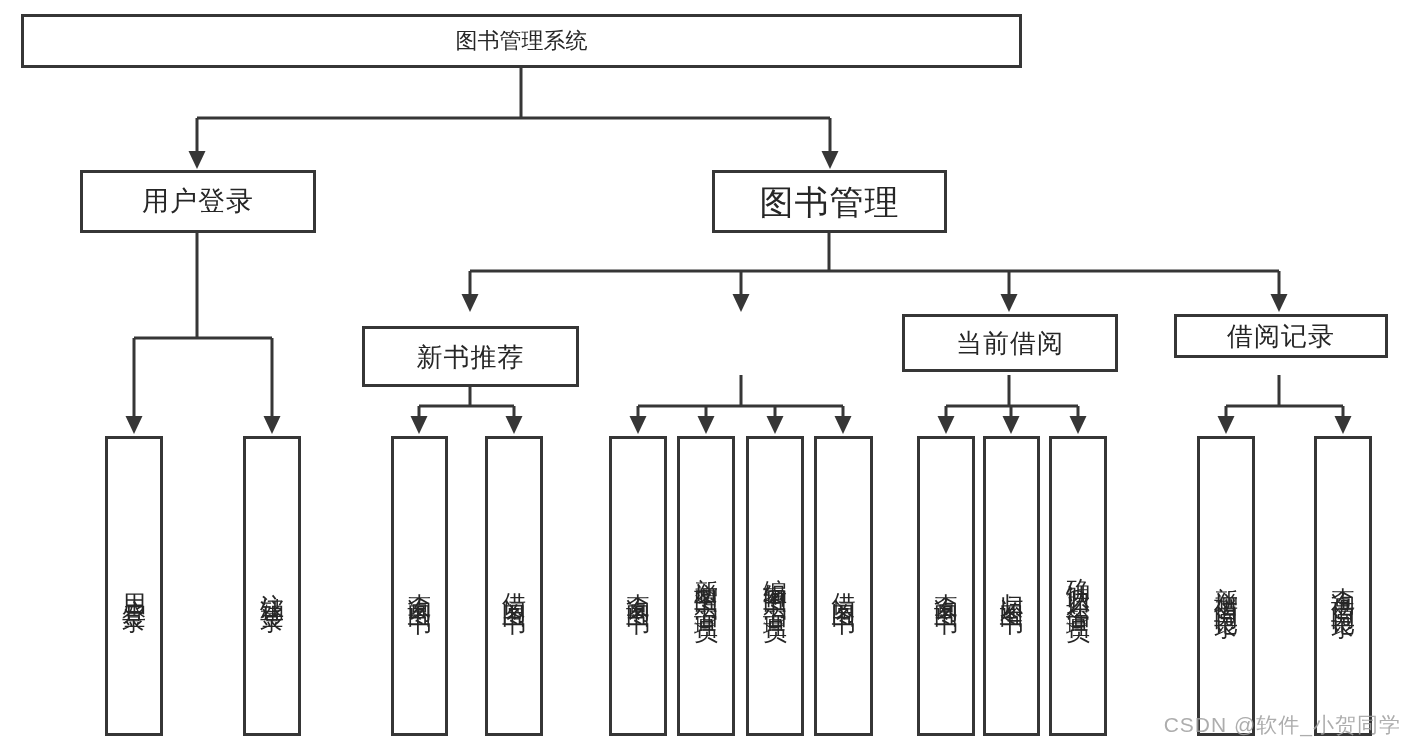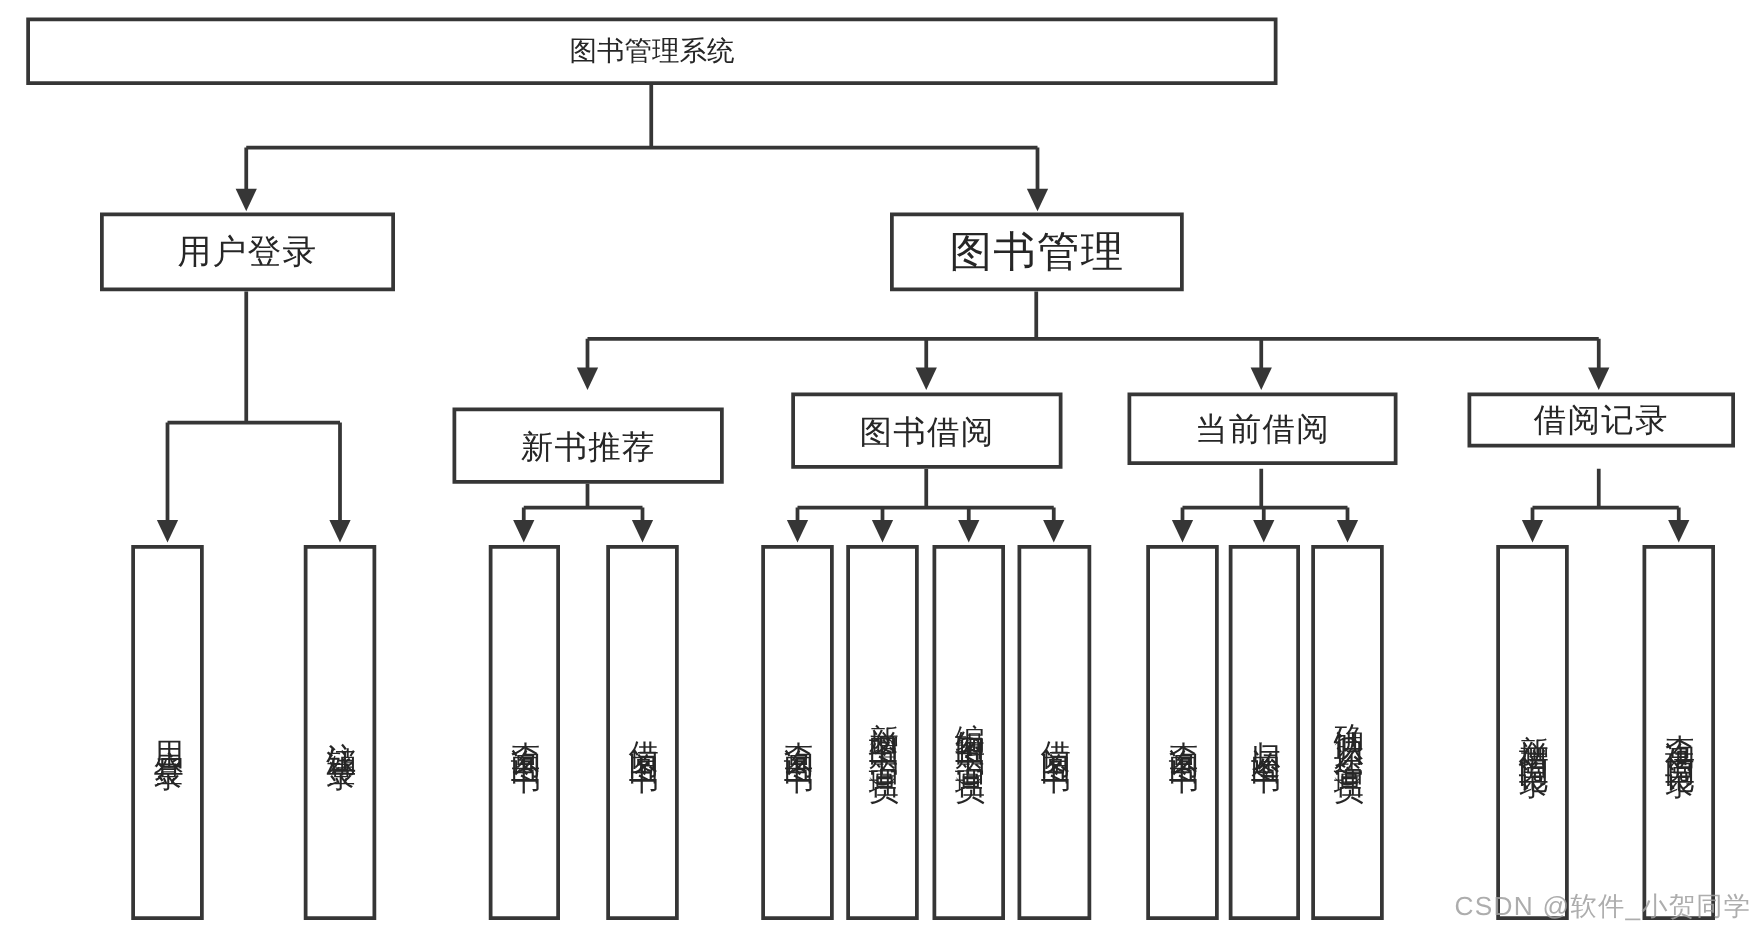--- a/index.html
+++ b/index.html
@@ -109,21 +109,20 @@
       <polygon points="1334.5,416 1351.5,416 1343,434"></polygon>
     </g>
   </svg>
 
   <div class="box root">图书管理系统</div>
 
   <div class="box h b0">用户登录</div>
   <div class="box h b1">图书管理</div>
 
   <div class="box h s0">新书推荐</div>
-  <div class="box h s1">图书借阅</div>
   <div class="box h s2">当前借阅</div>
   <div class="box h s3">借阅记录</div>
 
   <div class="box leaf l0">用户登录</div>
   <div class="box leaf l1">注销登录</div>
 
   <div class="box leaf l2">查询图书</div>
   <div class="box leaf l3">借阅图书</div>
 
   <div class="box leaf l4">查询图书</div>

